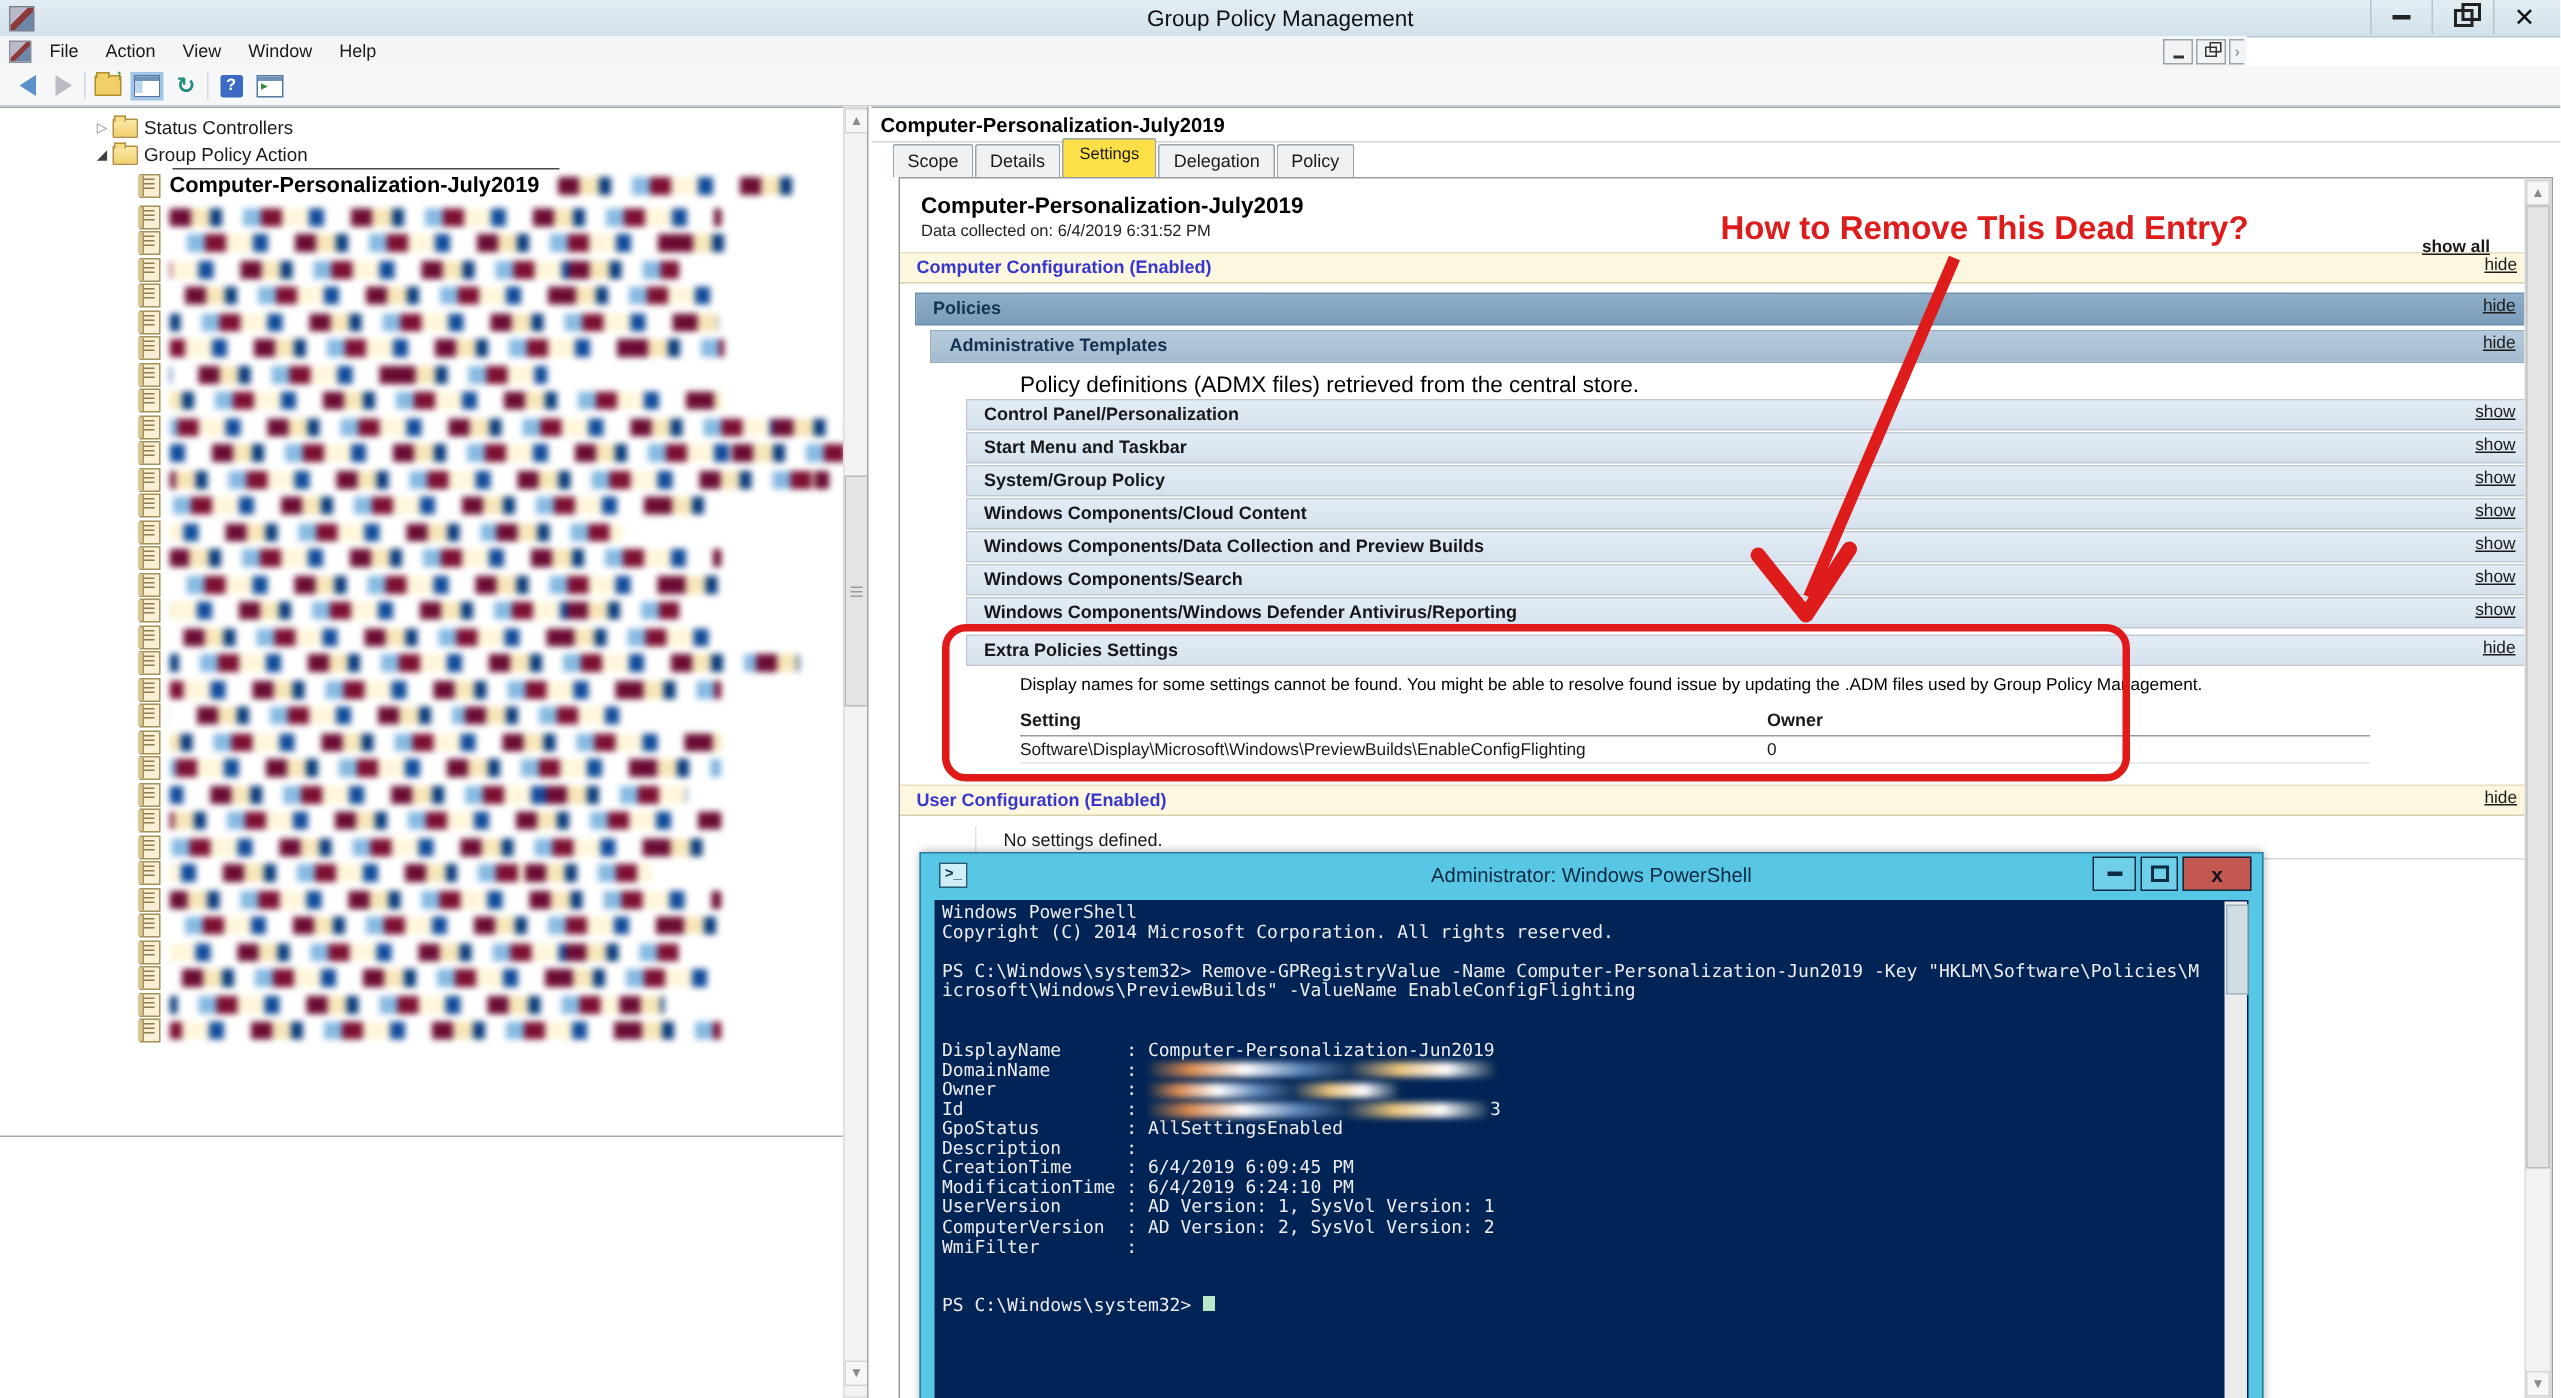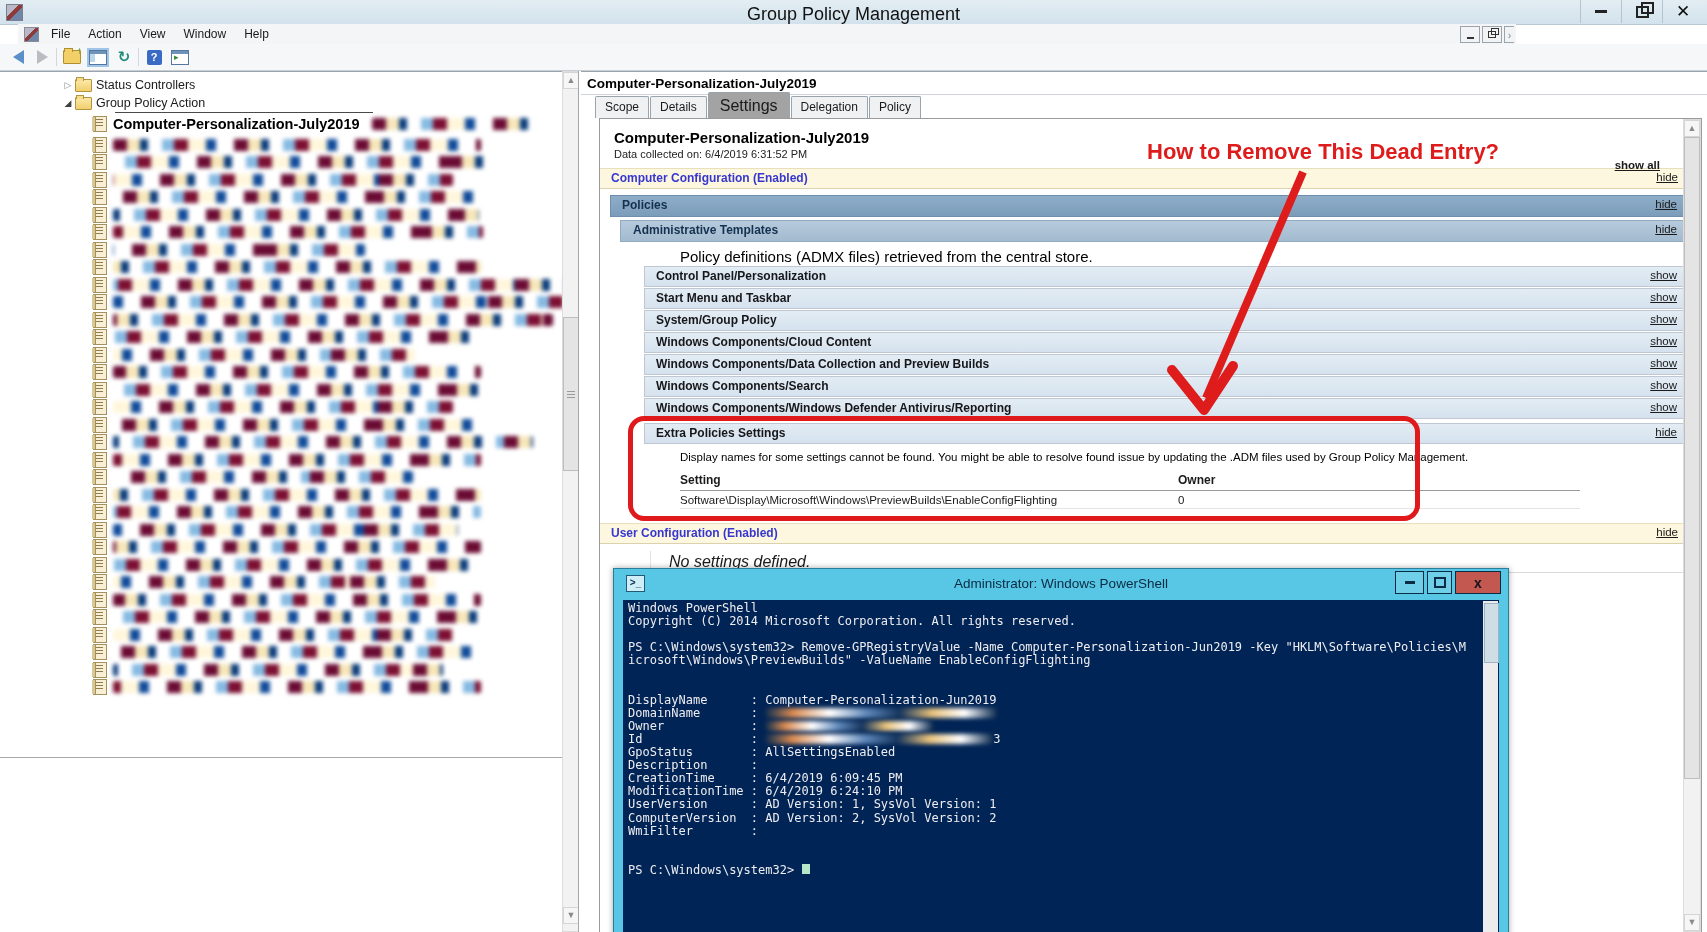--- a/index.html
+++ b/index.html
@@ -1,30 +1,30 @@
 <!DOCTYPE html>
 <html><head>
 <meta charset="utf-8">
 <style>
   html,body{margin:0;padding:0;}
   body{width:1707px;height:932px;overflow:hidden;position:relative;background:#fff;
        font-family:"Liberation Sans","DejaVu Sans",sans-serif;color:#1a1a1a;-webkit-font-smoothing:antialiased;}
   
   .titlebar{position:absolute;left:0;top:0;width:1707px;height:24px;
     background:linear-gradient(#e3edf3,#d2e2ec);border-bottom:1px solid #b9c7d2;}
-  .titlebar .apptitle{position:absolute;left:0;right:0;top:4px;text-align:center;font-size:18px;color:#111;}
+  .titlebar .apptitle{position:absolute;left:0;right:0;top:4px;text-align:center;font-size:15px;color:#111;}
   .appicon{position:absolute;left:6px;top:4px;width:15px;height:15px;background:
     linear-gradient(135deg,#b9b9c9 0 40%,#8d3a3a 40% 60%,#6e86a8 60% 100%);border:1px solid #7d7d8d;}
   .winbtns{position:absolute;right:4px;top:0;height:24px;display:flex;}
   .winbtn{width:40px;height:23px;border-left:1px solid #b6c4cf;display:flex;align-items:center;justify-content:center;cursor:default;}
   .glyph-min{width:12px;height:3px;background:#222;}
   .glyph-restore{position:relative;width:9px;height:8px;border:2px solid #222;background:#d8e6ee;}
   .glyph-restore:before{content:"";position:absolute;left:3px;top:-6px;width:9px;height:8px;border:2px solid #222;}
   .glyph-close{font-size:17px;font-weight:bold;color:#111;line-height:10px;}
-  .menubar{position:absolute;left:0;top:24px;width:1498px;height:20px;background:#f4f5f6;border-bottom:1px solid #dfe2e5;font-size:12px;margin-left:18px;}
+  .menubar{position:absolute;left:0;top:24px;width:1498px;height:20px;background:#f4f5f6;border-bottom:1px solid #dfe2e5;font-size:12px;}
   .menuicon{position:absolute;left:6px;top:3px;width:13px;height:13px;background:
     linear-gradient(135deg,#b9b9c9 0 40%,#8d3a3a 40% 60%,#6e86a8 60% 100%);border:1px solid #8b8b9b;}
   .menuitems{position:absolute;left:24px;top:0;height:20px;display:flex;}
   .menuitem{padding:3px 9px 0 9px;height:17px;}
   .mmcbtns{position:absolute;right:2px;top:2px;display:flex;gap:2px;}
   .mmcbtn{width:18px;height:15px;border:1px solid #9aa4ac;background:#f2f3f4;display:flex;align-items:center;justify-content:center;}
   .mmc-min{width:7px;height:2px;background:#333;margin-top:6px;}
   .mmc-restore{position:relative;width:6px;height:5px;border:1px solid #333;background:#f2f3f4;}
   .mmc-restore:before{content:"";position:absolute;left:2px;top:-4px;width:6px;height:5px;border:1px solid #333;}
   .mmc-close{color:#9aa4ac;font-size:11px;font-weight:bold;}
@@ -68,21 +68,21 @@
   .sb-thumb{position:absolute;left:0;width:14px;background:#e4e4e4;border:1px solid #bdbdbd;}
   .sb-grip{position:absolute;left:3px;top:50%;width:8px;height:1px;background:#9a9a9a;box-shadow:0 -3px 0 #9a9a9a,0 3px 0 #9a9a9a;}
   .left-vscroll{left:562px;top:0;height:859px;}
   .splitter{position:absolute;left:578px;top:0;width:3px;height:861px;border-left:1px solid #a0a8ae;border-right:1px solid #a0a8ae;background:#fff;}
   
   .rightpane{position:absolute;left:581px;top:0;width:1126px;height:861px;background:#fff;border-top:1px solid #9aa4ac;}
   .gpo-title{position:absolute;left:6px;top:4px;font-size:13.5px;font-weight:bold;color:#000;}
   .title-rule{position:absolute;left:0;top:22px;width:1126px;border-top:1px solid #d0d4d8;}
   .tabstrip{position:absolute;left:14px;top:24px;height:22px;display:flex;align-items:flex-end;}
   .tab{font-size:12px;padding:3px 9px;border:1px solid #9aa4ac;border-bottom:none;background:#f0f1f2;margin-right:1px;border-radius:2px 2px 0 0;height:15px;}
-  .tab.active{background:#a3a3a3;font-size:16px;padding:4px 11px;position:relative;z-index:3;height:17px;margin-top:-3px;}
+  .tab.active{background:#fde047;font-size:11px;padding:4px 11px;position:relative;z-index:3;height:17px;margin-top:-3px;}
   .contentbox{position:absolute;left:18px;top:46px;width:1101px;height:813px;border:1px solid #9b9b9b;background:#fff;overflow:hidden;}
   .report{position:absolute;left:0;top:0;right:17px;bottom:0;font-size:12px;}
   .rep-heading{margin:10px 0 2px 14px;font-size:15px;font-weight:bold;color:#000;}
   .rep-collected{margin-left:14px;font-size:11px;color:#222;}
   .showall{position:absolute;right:24px;top:40px;font-size:11.5px;font-weight:bold;text-decoration:underline;color:#1a1a1a;cursor:pointer;}
   .row-link{float:right;font-size:11.5px;text-decoration:underline;color:#1a1a1a;font-weight:normal;cursor:pointer;padding-right:6px;}
   .cfgrow{margin-top:8px;height:17px;background:#fdf7df;border-top:1px solid #e8e0bc;border-bottom:1px solid #d9d2ac;
      color:#3737cf;font-weight:bold;padding:2px 0 0 11px;font-size:12px;}
   .polrow{margin:6px 0 0 10px;height:18px;background:linear-gradient(#8fadc7,#7b9cba);border:1px solid #6f8fae;
      color:#14314f;font-weight:bold;padding:2px 0 0 11px;}
@@ -92,21 +92,21 @@
   .catwrap{margin:4px 0 0 44px;}
   .catrow{height:17px;background:linear-gradient(#e3ecf4,#d5e2ee);border:1px solid #bfc8d2;margin-bottom:1px;
      font-weight:bold;color:#17171a;padding:2px 0 0 11px;font-size:12px;}
   .extrawrap{position:relative;}
   .redbox{position:absolute;left:-16px;top:-7px;width:782px;height:95px;border:5px solid #e01a1a;border-radius:16px;pointer-events:none;z-index:6;}
   .warrow{margin:7px 0 0 36px;font-size:11.5px;color:#000;}
   .regtable{margin:8px 0 0 36px;width:900px;border-collapse:collapse;font-size:11.5px;}
   .regtable th{text-align:left;font-size:12px;font-weight:bold;border-bottom:1px solid #9a9a9a;padding:2px 0 3px 0;}
   .regtable td{padding:3px 0 2px 0;border-bottom:1px solid #e4e4e4;}
   .col-state{width:402px;}
-  .nosettings{margin:7px 0 0 50px;height:19px;border-bottom:1px solid #d8d8d8;border-left:1px solid #e2e2e2;padding:2px 0 0 18px;font-size:16px;font-style:italic;}
+  .nosettings{margin:7px 0 0 50px;height:19px;border-bottom:1px solid #d8d8d8;border-left:1px solid #e2e2e2;padding:2px 0 0 18px;font-size:12px;}
   .box-vscroll{right:0;top:0;height:811px;left:auto;}
   
   .anno-text{position:absolute;left:1147px;top:139px;font-size:22px;font-weight:bold;color:#de1c1c;z-index:9;letter-spacing:0;}
   .anno-svg{position:absolute;left:0;top:0;width:1707px;height:932px;pointer-events:none;z-index:9;}
   
   .pswin{position:absolute;left:613px;top:568px;width:894px;height:380px;background:#57c7e5;border:1px solid #2a7d9b;z-index:7;box-shadow:0 0 6px rgba(0,0,0,.35);}
   .pstitle{position:relative;height:31px;}
   .pstitle .pstext{position:absolute;left:0;right:0;top:7px;text-align:center;font-size:13.5px;color:#0a2a42;}
   .psicon{position:absolute;left:12px;top:6px;width:17px;height:15px;background:#cfeef8;border:1px solid #1d5b77;color:#0b3350;font-size:10px;font-weight:bold;text-align:center;line-height:14px;}
   .psbtns{position:absolute;right:7px;top:2px;display:flex;}

